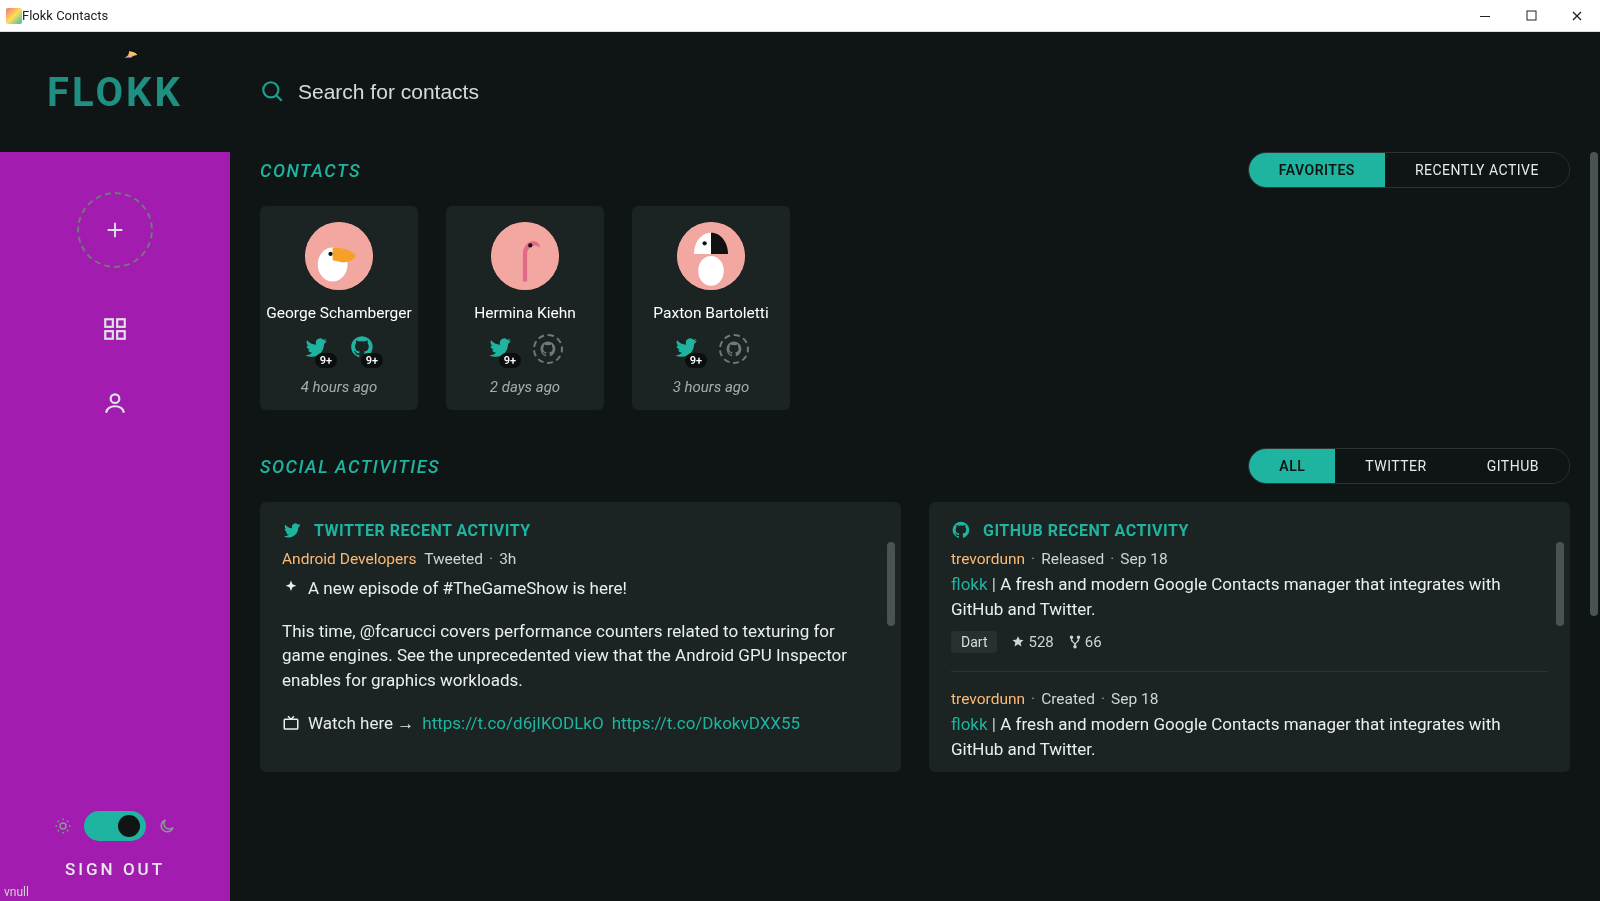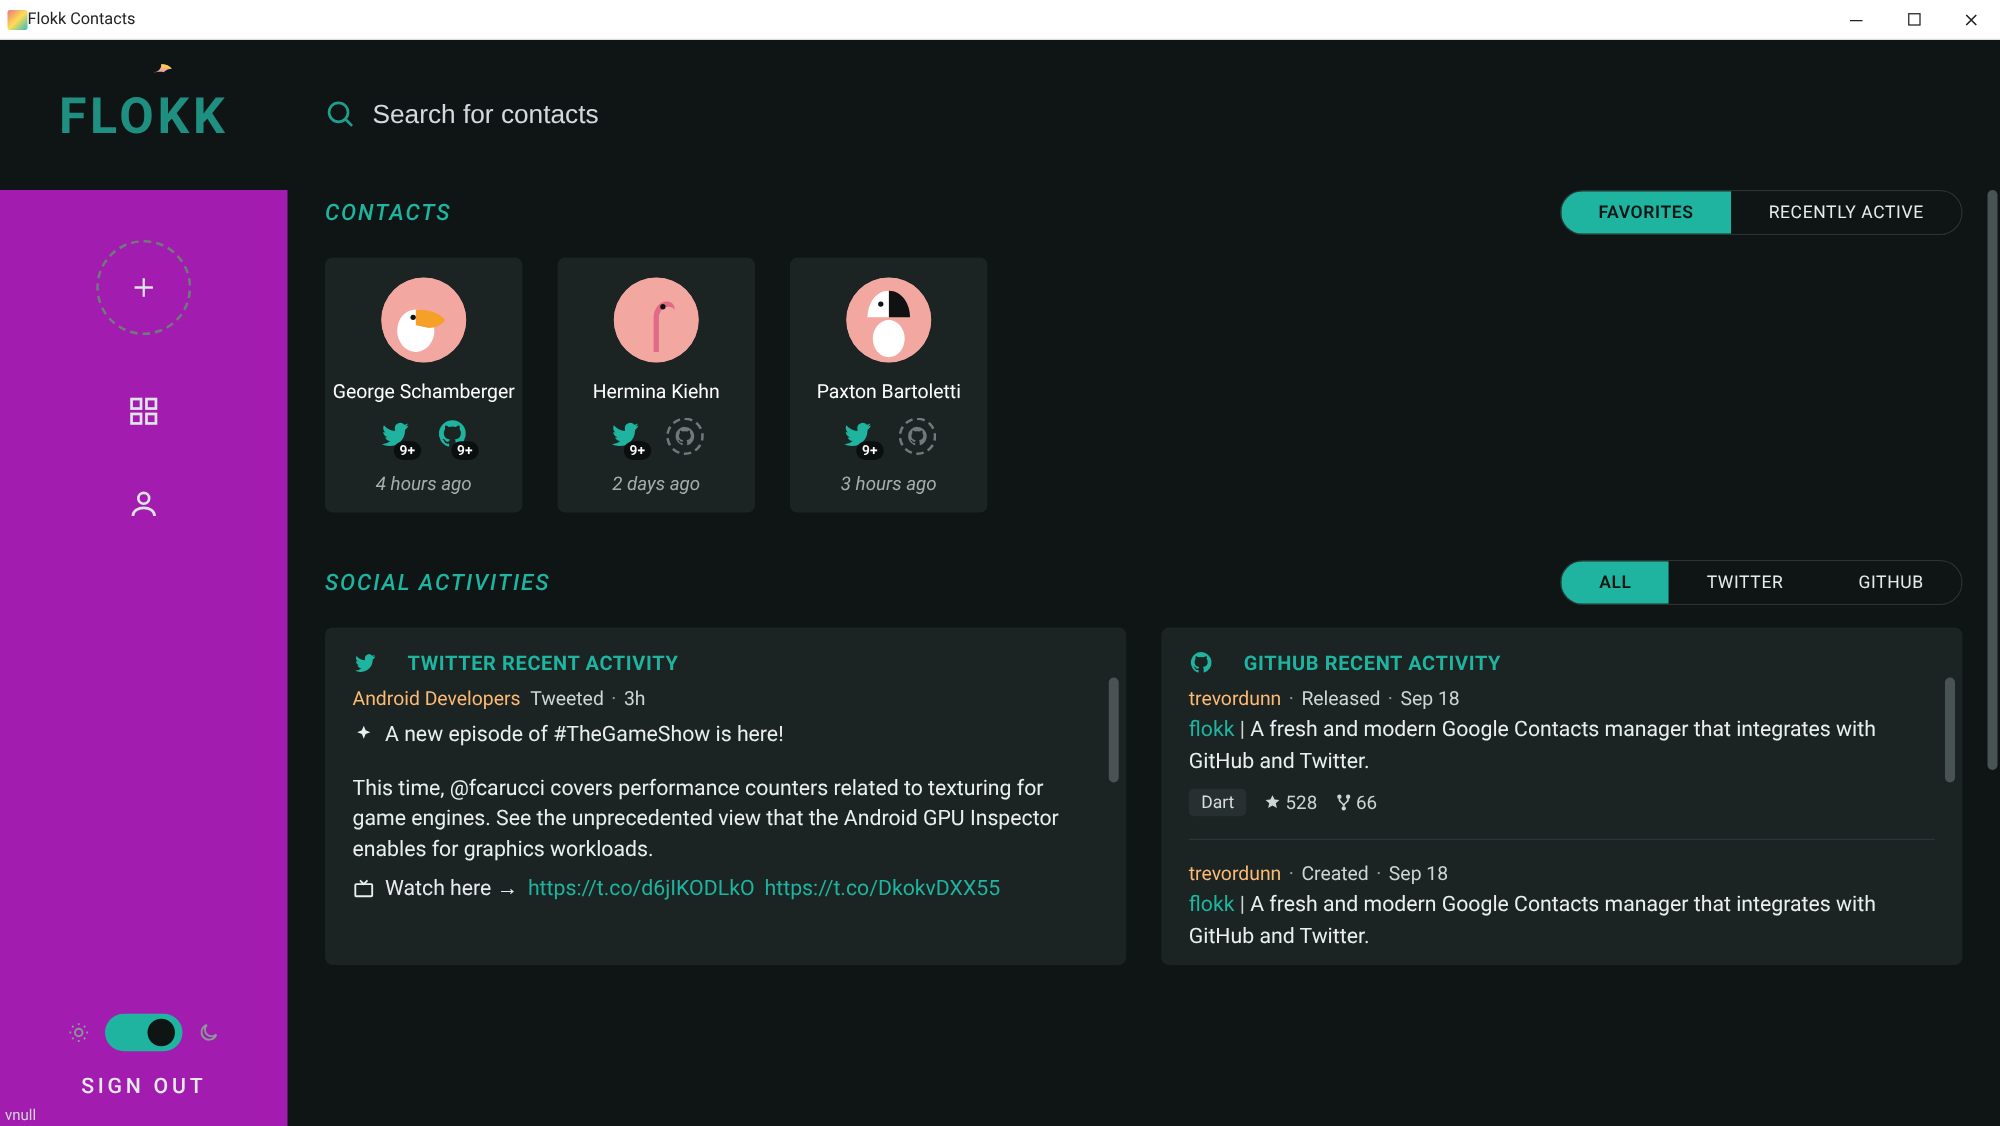--- a/index.html
+++ b/index.html
@@ -129,28 +129,28 @@
     display:flex; gap:28px; margin-top:18px;
   }
   .activity-panel {
     flex:1; background:#1b2323; border-radius:6px;
     padding:18px 22px 10px 22px; position:relative; height:270px; overflow:hidden;
   }
   .panel-scroll {
     position:absolute; right:6px; top:40px; width:8px; height:84px;
     background:#4a5353; border-radius:4px;
   }
-  .panel-header { display:flex; align-items:center; gap:24px; color:#1fb49f; font-weight:700; font-size:16px; letter-spacing:.5px; margin-bottom:10px;}
+  .panel-header { display:flex; align-items:center; gap:12px; color:#1fb49f; font-weight:700; font-size:16px; letter-spacing:.5px; margin-bottom:10px;}
   .panel-header svg { width:20px; height:20px; fill:#1fb49f;}
   .meta-line { font-size:15.5px; color:#cfd4d4;}
   .meta-line b { color:#fdba74; font-weight:400;}
   .meta-line .dot::before { content:"·"; margin:0 6px; color:#9aa2a2;}
   .body-text { font-size:17px; color:#ebeeee; line-height:1.45; margin-top:8px;}
   .body-link { color:#1fb49f; }
-  .watch-row { display:flex; align-items:center; gap:8px; margin-top:8px; font-size:17px;}
+  .watch-row { display:flex; align-items:center; gap:8px; margin-top:20px; font-size:17px;}
   .stats-row { display:flex; align-items:center; gap:18px; margin-top:12px; color:#cfd4d4; font-size:15px;}
   .stats-row svg { width:16px; height:16px; fill:#cfd4d4; vertical-align:middle; margin-right:4px;}
   .repo-chip { background:#273030; color:#d8dcdc; font-size:14px; padding:3px 10px; border-radius:4px;}
   .gh-item-sep { border:none; border-top:1px solid #2b3535; margin:18px 0;}
   .gh-statline { display:flex; align-items:center; gap:14px; margin-top:10px; font-size:15px; color:#cfd4d4;}
   .gh-statline svg{ width:14px;height:14px; fill:#cfd4d4; vertical-align:-2px; margin-right:3px;}
 
   .vnull {
     position:absolute; left:4px; bottom:2px; font-size:12px; color:#cfd4d4;
   }

